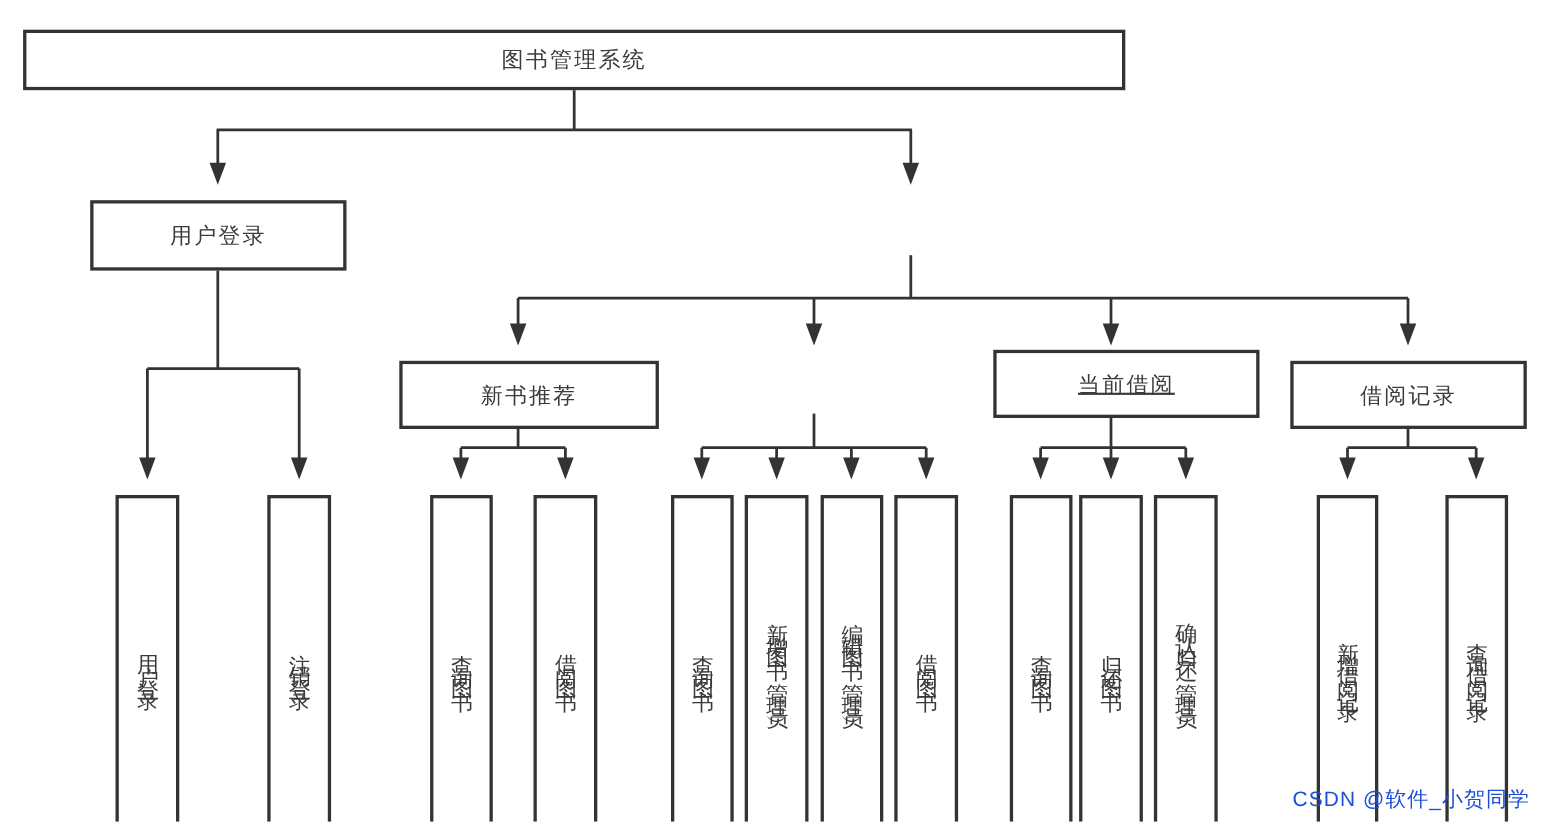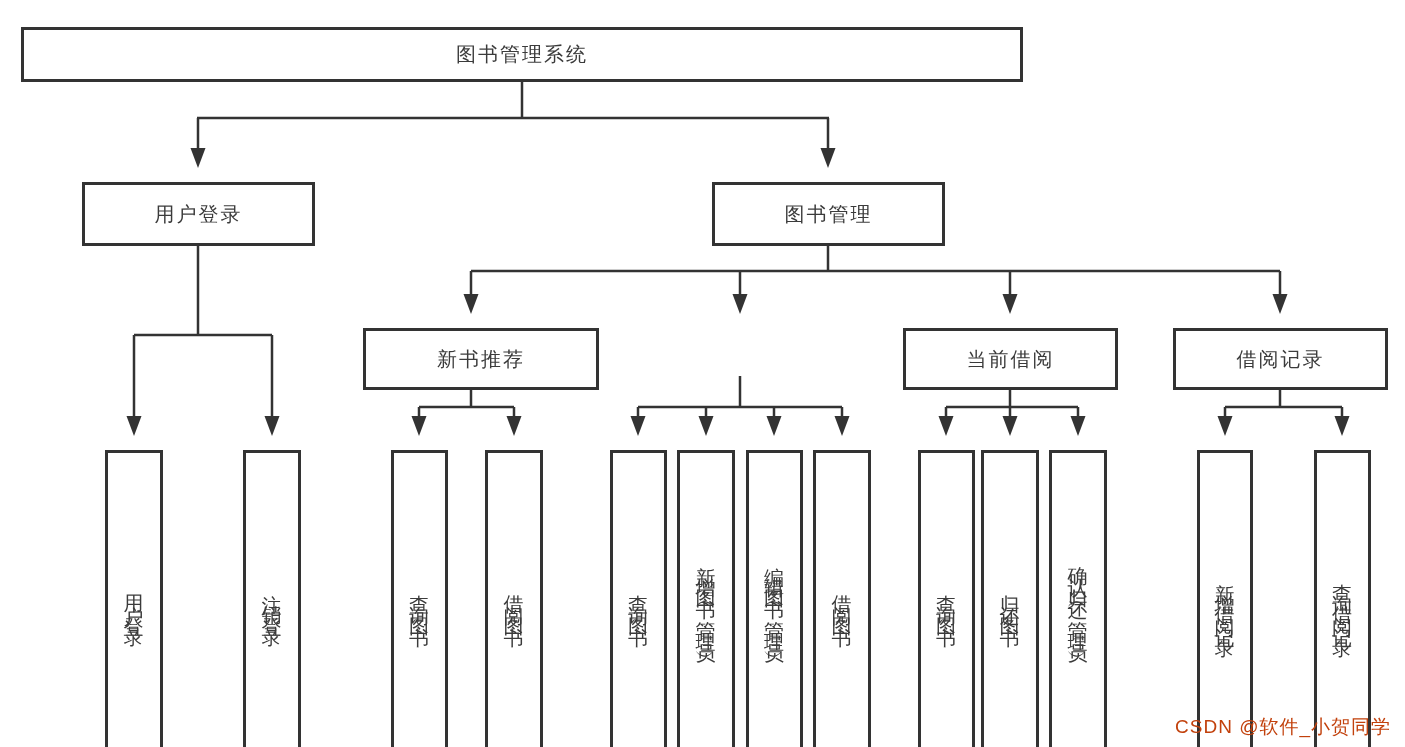--- a/index.html
+++ b/index.html
@@ -30,21 +30,21 @@
     letter-spacing:11px;
     line-height:1.1;
     color:#3b3b3b;
   }
   #watermark{
     position:absolute;
     right:14px;
     bottom:7px;
     font-size:19px;
     letter-spacing:1px;
-    color:#c2410c;
+    color:#1d4ed8;
     z-index:5;
     white-space:nowrap;
   }
 </style>
 </head>
 <body>
 
 <div id="stage">
 
   <svg id="wires" viewBox="0 0 1405 747" xmlns="http://www.w3.org/2000/svg">
@@ -113,28 +113,25 @@
     </g>
   </svg>
 
   <div class="bx" style="left:21px;top:13px;width:1002px;height:55px;">
     <span class="h-label">图书管理系统</span>
   </div>
 
   <div class="bx" style="left:82px;top:168px;width:233px;height:64px;">
     <span class="h-label">用户登录</span>
   </div>
-  <div class="bx" style="left:712px;top:168px;width:233px;height:64px;">
-    <span class="h-label">图书管理</span>
-  </div>
 
   <div class="bx" style="left:363px;top:314px;width:236px;height:62px;align-items:center;">
     <span class="h-label">新书推荐</span>
   </div>
-  <div class="bx" style="left:903px;top:314px;width:215px;height:62px;">
+  <div class="bx" style="left:903px;top:304px;width:242px;height:62px;text-decoration:underline;">
     <span class="h-label">当前借阅</span>
   </div>
   <div class="bx" style="left:1173px;top:314px;width:215px;height:62px;">
     <span class="h-label">借阅记录</span>
   </div>
 
   <div class="bx" style="left:105px;top:436px;width:58px;height:301px;">
     <span class="v-label">用户登录</span>
   </div>
   <div class="bx" style="left:243px;top:436px;width:58px;height:301px;">

